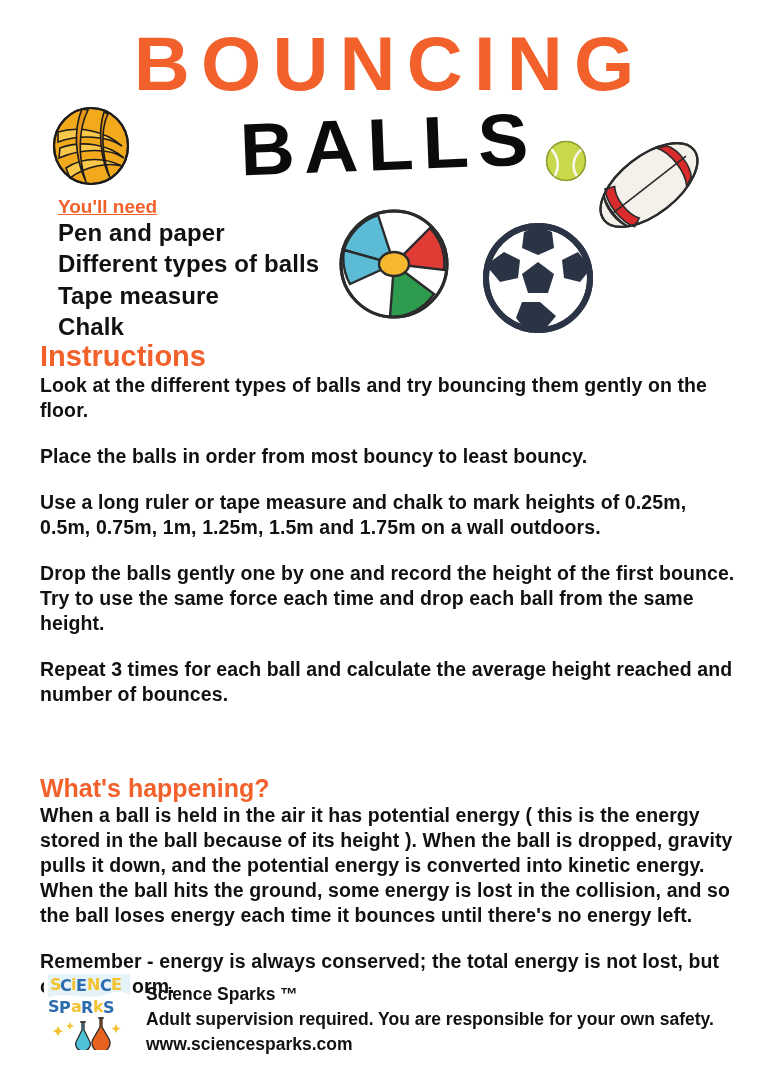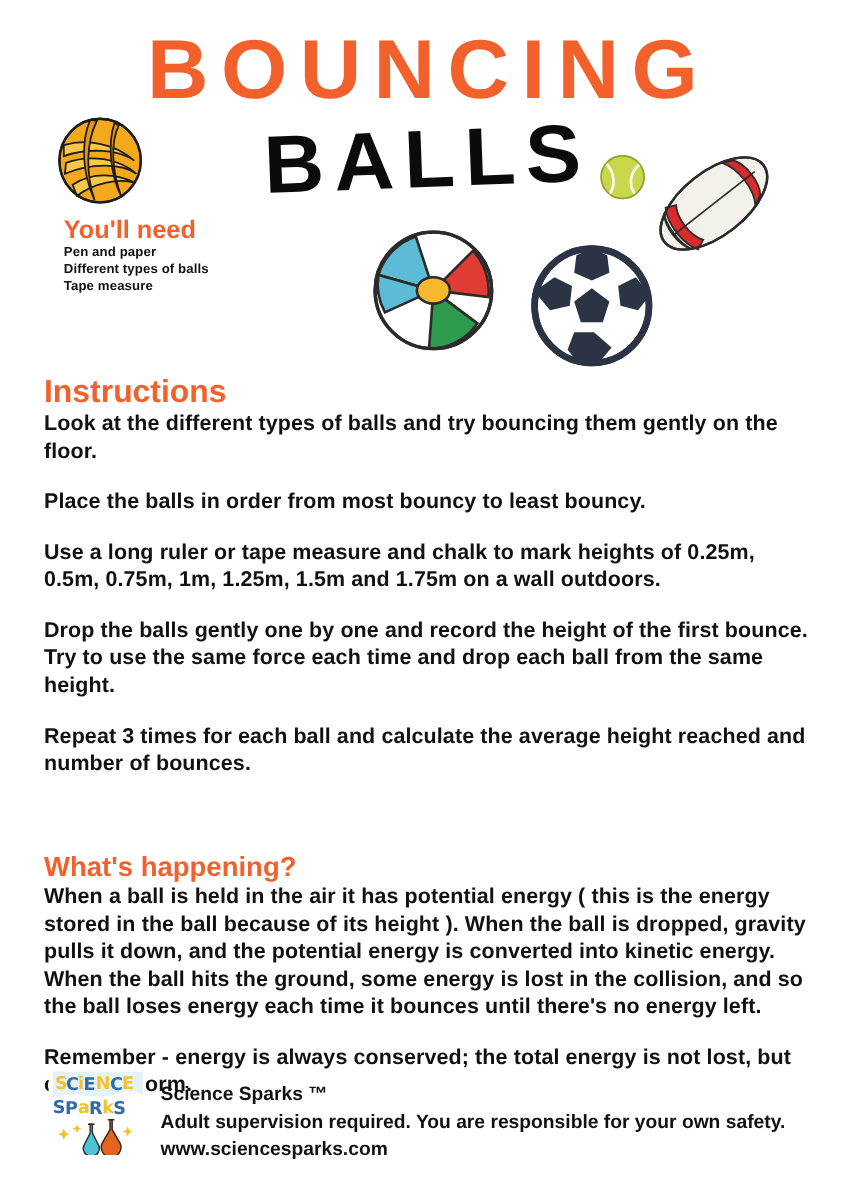--- a/index.html
+++ b/index.html
@@ -77,22 +77,22 @@
     margin: 0;
     letter-spacing: 0.1px;
   }
 
   .youll-need {
     position: absolute;
     left: 58px;
     top: 196px;
     width: 330px;
   }
-  .youll-need .sec-heading { font-size: 23px; }
-  .youll-need .body-line { font-size: 12px; line-height: 1.30; }
+  .youll-need .sec-heading { font-size: 19px; text-decoration: underline; }
+  .youll-need .body-line { font-size: 24px; line-height: 1.30; }
 
   .instructions {
     position: absolute;
     left: 40px;
     top: 340px;
     width: 700px;
   }
   .instructions .sec-heading { font-size: 29px; margin-bottom: 1px; }
   .instructions .para { margin-bottom: 0; }
   .para + .para { margin-top: 21px; }
@@ -189,20 +189,21 @@
       <polygon points="34,96 40,80 58,80 74,94 64,106 42,106" fill="#2B3445"></polygon>
       <circle cx="56" cy="56" r="52" fill="none" stroke="#2B3445" stroke-width="6"></circle>
     </svg>
   </div>
 
   <div class="youll-need">
     <div class="sec-heading">You'll need</div>
     <div class="body-line">Pen and paper</div>
     <div class="body-line">Different types of balls</div>
     <div class="body-line">Tape measure</div>
+    <div class="body-line">Chalk</div>
   </div>
 
   <div class="instructions">
     <div class="sec-heading">Instructions</div>
     <p class="para">Look at the different types of balls and try bouncing them gently on the floor.</p>
     <p class="para">Place the balls in order from most bouncy to least bouncy.</p>
     <p class="para">Use a long ruler or tape measure and chalk to mark heights of 0.25m, 0.5m, 0.75m, 1m, 1.25m, 1.5m and 1.75m on a wall outdoors.</p>
     <p class="para">Drop the balls gently one by one and record the height of the first bounce. Try to use the same force each time and drop each ball from the same height.</p>
     <p class="para">Repeat 3 times for each ball and calculate the average height reached and number of bounces.</p>
   </div>

